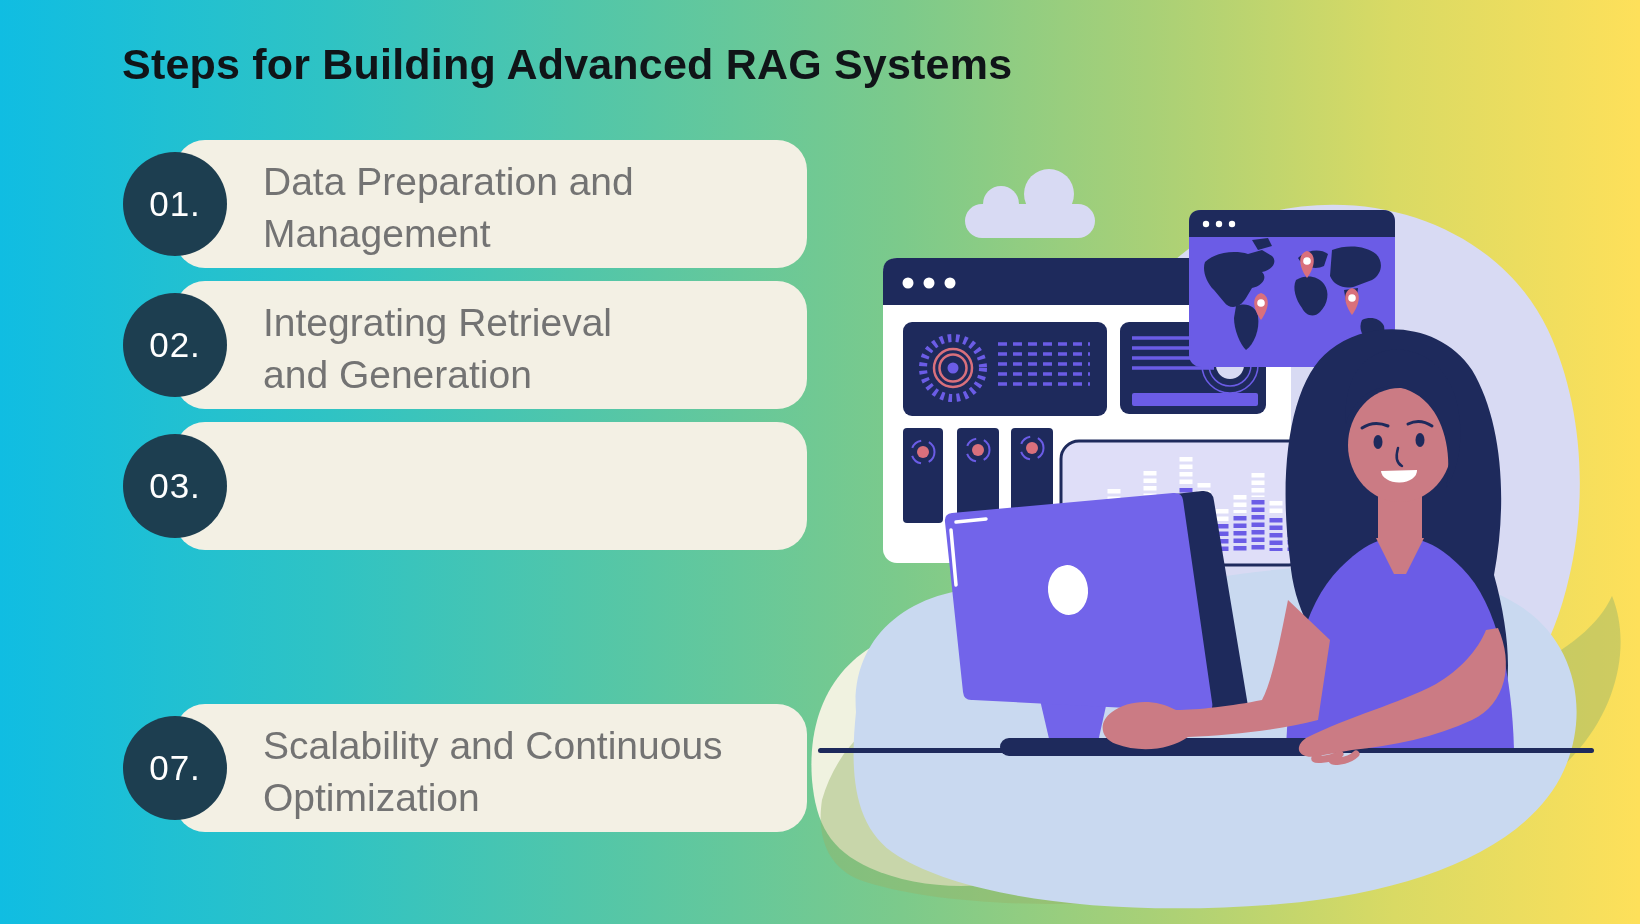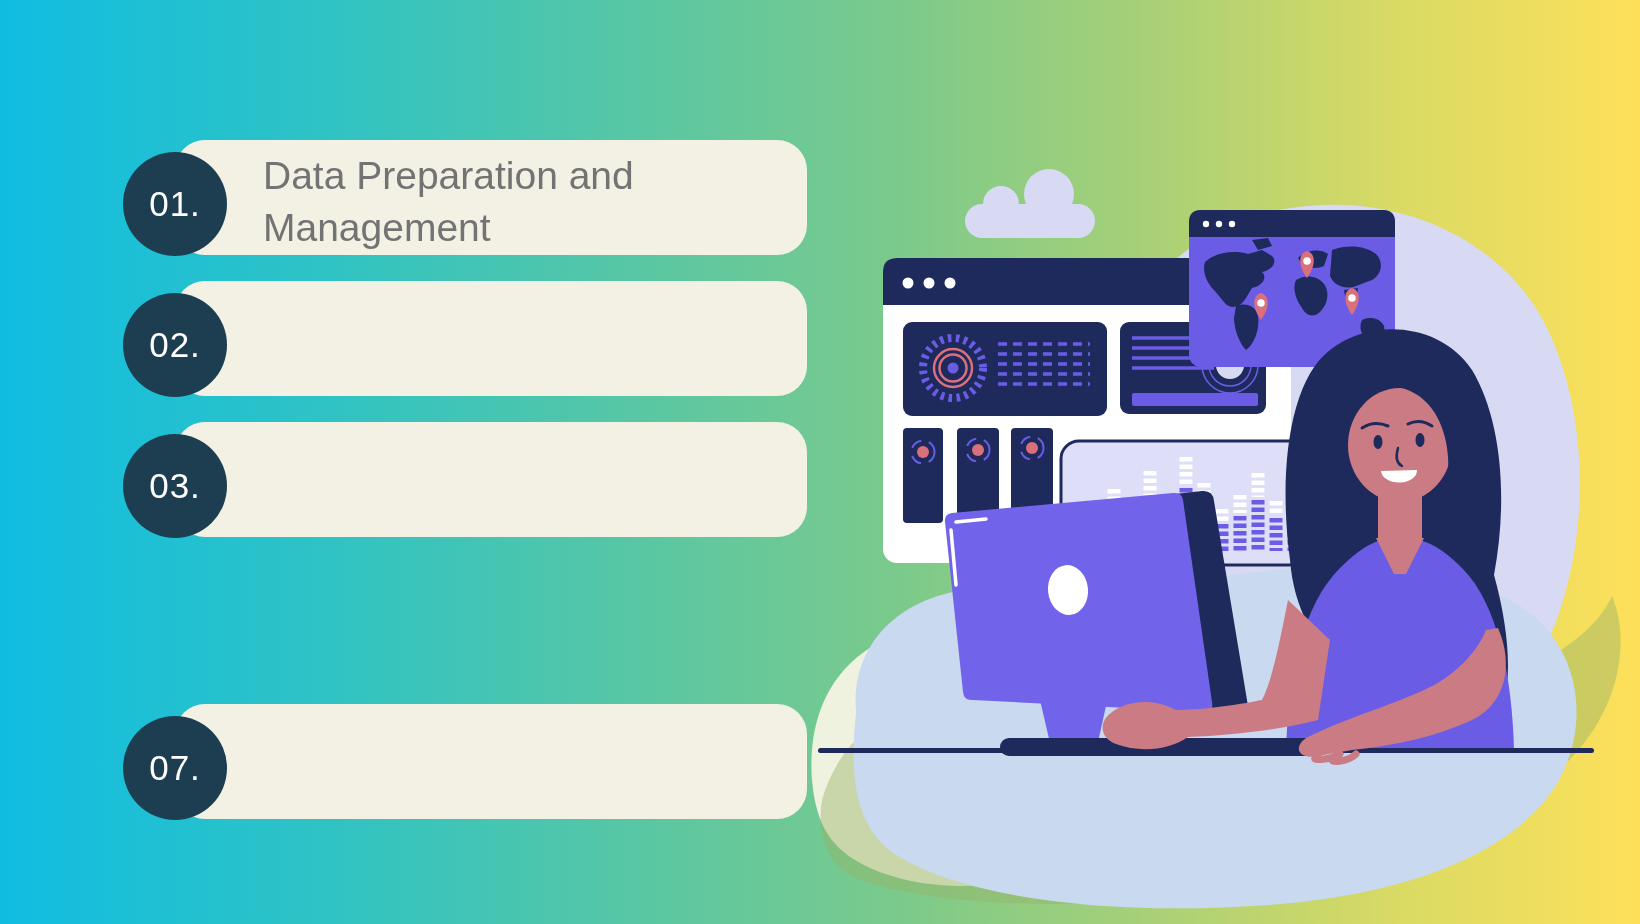--- a/index.html
+++ b/index.html
@@ -6,53 +6,58 @@
   .canvas{
     position:relative;width:1640px;height:924px;overflow:hidden;
     background:linear-gradient(90deg,#10bde2 0%,#2fc3c4 20%,#5bc7a2 40%,#7cca8b 55%,#a8d077 70%,#d9da64 85%,#fee05a 100%);
     font-family:"Liberation Sans",sans-serif;
   }
   .title{
     position:absolute;left:122px;top:40px;width:1050px;
     font-size:43px;font-weight:800;color:#101418;letter-spacing:0.2px;
   }
   .step-card{
-    position:absolute;left:175px;width:632px;height:115px;
+    position:absolute;left:175px;width:632px;height:128px;
     background:#f3f0e4;border-radius:30px;
   }
   .step-circle{
     position:absolute;left:-52px;top:12px;width:104px;height:104px;border-radius:50%;
     background:#1d3e50;display:flex;align-items:center;justify-content:center;
     color:#ffffff;font-size:35px;font-weight:500;letter-spacing:1px;
   }
   .step-label{
     position:absolute;left:88px;top:4px;height:100%;display:flex;align-items:center;
     font-size:39px;line-height:1.33;color:#737373;white-space:pre-line;
   }
   .illustration{position:absolute;left:810px;top:140px;}
 </style>
 </head>
 <body>
 
 <div class="canvas">
 
+  <div class="title">Steps for Building Advanced RAG Systems</div>
 
   <div class="step-card" style="top:140px">
     <div class="step-circle">01.</div>
     <div class="step-label">Data Preparation and
 Management</div>
   </div>
   <div class="step-card" style="top:281px">
     <div class="step-circle">02.</div>
+    <div class="step-label">Integrating Retrieval
+and Generation</div>
   </div>
   <div class="step-card" style="top:422px">
     <div class="step-circle">03.</div>
   </div>
   <div class="step-card" style="top:704px">
     <div class="step-circle">07.</div>
+    <div class="step-label">Scalability and Continuous
+Optimization</div>
   </div>
 
   <svg class="illustration" width="830" height="784" viewBox="810 140 830 784">
 
     <g fill="#d8daf3">
       <circle cx="1001" cy="204" r="18"></circle>
       <circle cx="1049" cy="194" r="25"></circle>
       <rect x="965" y="204" width="130" height="34" rx="17"></rect>
     </g>
     <path fill="#d8daf3" d="M1108 470 C1086 350 1150 240 1270 212 C1380 186 1500 230 1548 330 C1582 402 1590 500 1566 590 C1540 690 1470 770 1360 790 C1250 810 1150 760 1118 660 C1098 600 1120 545 1108 470 Z"></path>

